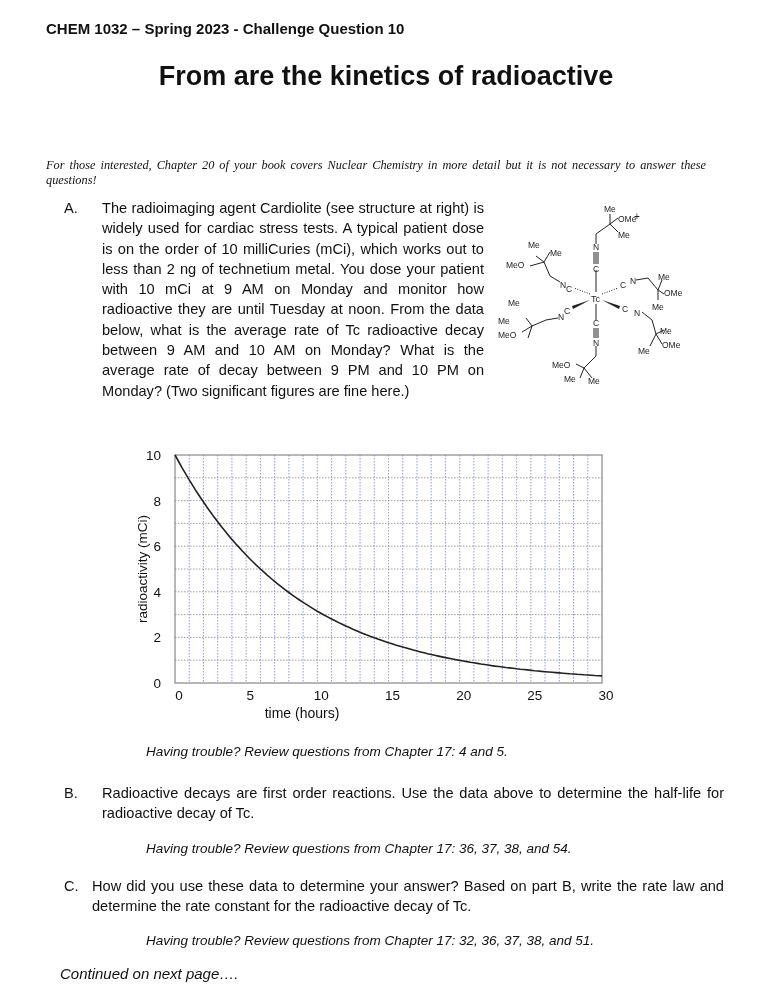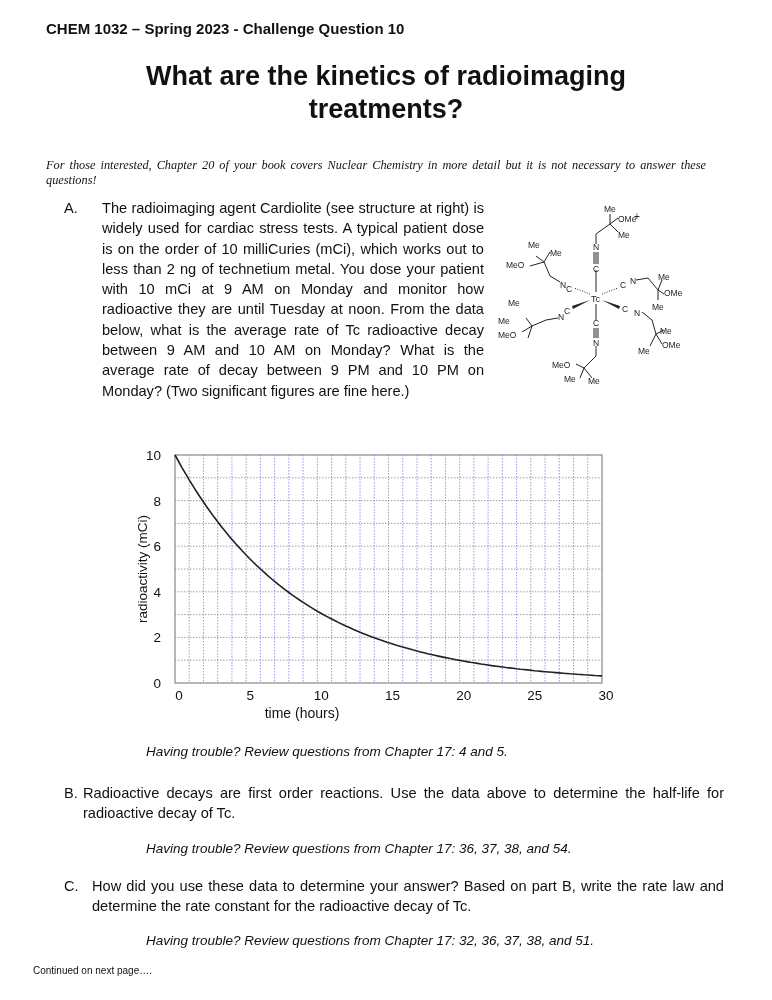--- a/index.html
+++ b/index.html
@@ -7,31 +7,30 @@
   .abs{position:absolute;}
   .course{left:46px;top:20px;font-size:15px;font-weight:bold;}
   .title{left:0;width:772px;top:60px;text-align:center;font-size:27px;font-weight:bold;line-height:33px;}
   .intro{left:46px;top:158px;width:660px;font-size:12.3px;font-style:italic;line-height:15px;text-align:justify;text-align-last:left;font-family:Liberation Serif, serif;}
   .qa{left:64px;top:198px;width:420px;font-size:14.6px;line-height:20.3px;}
   .qlabel{position:absolute;left:0;top:0;}
   .qtext{margin-left:38px;text-align:justify;}
   .qa .qtext{text-align:justify;}
   .hint{font-size:13.5px;font-style:italic;}
   .qb,.qc{left:64px;width:660px;font-size:14.6px;line-height:20px;}
-  .footer{left:33px;top:965px;font-size:10px;}
+  .footer{left:60px;top:965px;font-size:15px;font-style:italic;}
   svg text{font-family:"Liberation Sans",sans-serif;}
 </style>
 </head>
 <body>
 
 <div class="abs course">CHEM 1032 – Spring 2023 - Challenge Question 10</div>
 
 <div class="abs title">
-  <div>What are the kinetics of radioimaging</div>
-  <div>treatments?</div>
+  <div>From are the kinetics of radioactive</div>
 </div>
 
 <div class="abs intro">For those interested, Chapter 20 of your book covers Nuclear Chemistry in more detail but it is not necessary to answer these questions!</div>
 
 <div class="abs qa">
   <span class="qlabel">A.</span>
   <div class="qtext">The radioimaging agent Cardiolite (see structure at right) is widely used for cardiac stress tests. A typical patient dose is on the order of 10 milliCuries (mCi), which works out to less than 2 ng of technetium metal. You dose your patient with 10 mCi at 9 AM on Monday and monitor how radioactive they are until Tuesday at noon. From the data below, what is the average rate of Tc radioactive decay between 9 AM and 10 AM on Monday? What is the average rate of decay between 9 PM and 10 PM on Monday? (Two significant figures are fine here.)</div>
 </div>
 
 <svg class="abs" style="left:492px;top:196px;" width="200" height="200" viewBox="0 0 200 200" font-size="8.5">
@@ -189,21 +188,21 @@
     </g>
   <path id="curve" fill="none" stroke="#222" stroke-width="1.6" d="M175.0,455.0L178.6,461.5L182.1,467.8L185.7,473.9L189.2,479.9L192.8,485.7L196.3,491.3L199.9,496.7L203.5,502.0L207.0,507.2L210.6,512.2L214.1,517.1L217.7,521.8L221.3,526.4L224.8,530.8L228.4,535.2L231.9,539.4L235.5,543.5L239.1,547.4L242.6,551.3L246.2,555.0L249.7,558.7L253.3,562.2L256.8,565.7L260.4,569.0L264.0,572.2L267.5,575.4L271.1,578.5L274.6,581.4L278.2,584.3L281.8,587.1L285.3,589.9L288.9,592.5L292.4,595.1L296.0,597.6L299.5,600.0L303.1,602.4L306.7,604.7L310.2,606.9L313.8,609.1L317.3,611.2L320.9,613.2L324.4,615.2L328.0,617.1L331.6,619.0L335.1,620.8L338.7,622.6L342.2,624.3L345.8,626.0L349.4,627.6L352.9,629.2L356.5,630.7L360.0,632.2L363.6,633.7L367.1,635.1L370.7,636.4L374.3,637.8L377.8,639.0L381.4,640.3L384.9,641.5L388.5,642.7L392.1,643.8L395.6,645.0L399.2,646.0L402.7,647.1L406.3,648.1L409.9,649.1L413.4,650.1L417.0,651.0L420.5,651.9L424.1,652.8L427.6,653.7L431.2,654.5L434.8,655.3L438.3,656.1L441.9,656.9L445.4,657.6L449.0,658.3L452.6,659.0L456.1,659.7L459.7,660.4L463.2,661.0L466.8,661.6L470.3,662.3L473.9,662.8L477.5,663.4L481.0,664.0L484.6,664.5L488.1,665.0L491.7,665.6L495.3,666.1L498.8,666.5L502.4,667.0L505.9,667.5L509.5,667.9L513.0,668.3L516.6,668.8L520.2,669.2L523.7,669.5L527.3,669.9L530.8,670.3L534.4,670.7L538.0,671.0L541.5,671.4L545.1,671.7L548.6,672.0L552.2,672.3L555.7,672.6L559.3,672.9L562.9,673.2L566.4,673.5L570.0,673.8L573.5,674.0L577.1,674.3L580.6,674.5L584.2,674.8L587.8,675.0L591.3,675.2L594.9,675.5L598.4,675.7L602.0,675.9"></path>
   <text x="302" y="718" font-size="14" fill="#111" text-anchor="middle">time (hours)</text>
   <text x="0" y="0" font-size="13.5" fill="#111" text-anchor="middle" transform="translate(147,569) rotate(-90)">radioactivity (mCi)</text>
 </svg>
 
 <div class="abs hint" style="left:146px;top:744px;">Having trouble? Review questions from Chapter 17: 4 and 5.</div>
 
 <div class="abs qb" style="top:783px;">
   <span class="qlabel">B.</span>
-  <div class="qtext" style="margin-left:19px;">Radioactive decays are first order reactions. Use the data above to determine the half-life for radioactive decay of Tc.</div>
+  <div class="qtext" style="">Radioactive decays are first order reactions. Use the data above to determine the half-life for radioactive decay of Tc.</div>
 </div>
 <div class="abs hint" style="left:146px;top:841px;">Having trouble? Review questions from Chapter 17: 36, 37, 38, and 54.</div>
 
 <div class="abs qc" style="top:876px;">
   <span class="qlabel">C.</span>
   <div class="qtext" style="margin-left:28px;">How did you use these data to determine your answer? Based on part B, write the rate law and determine the rate constant for the radioactive decay of Tc.</div>
 </div>
 <div class="abs hint" style="left:146px;top:933px;">Having trouble? Review questions from Chapter 17: 32, 36, 37, 38, and 51.</div>
 
 <div class="abs footer">Continued on next page….</div>

